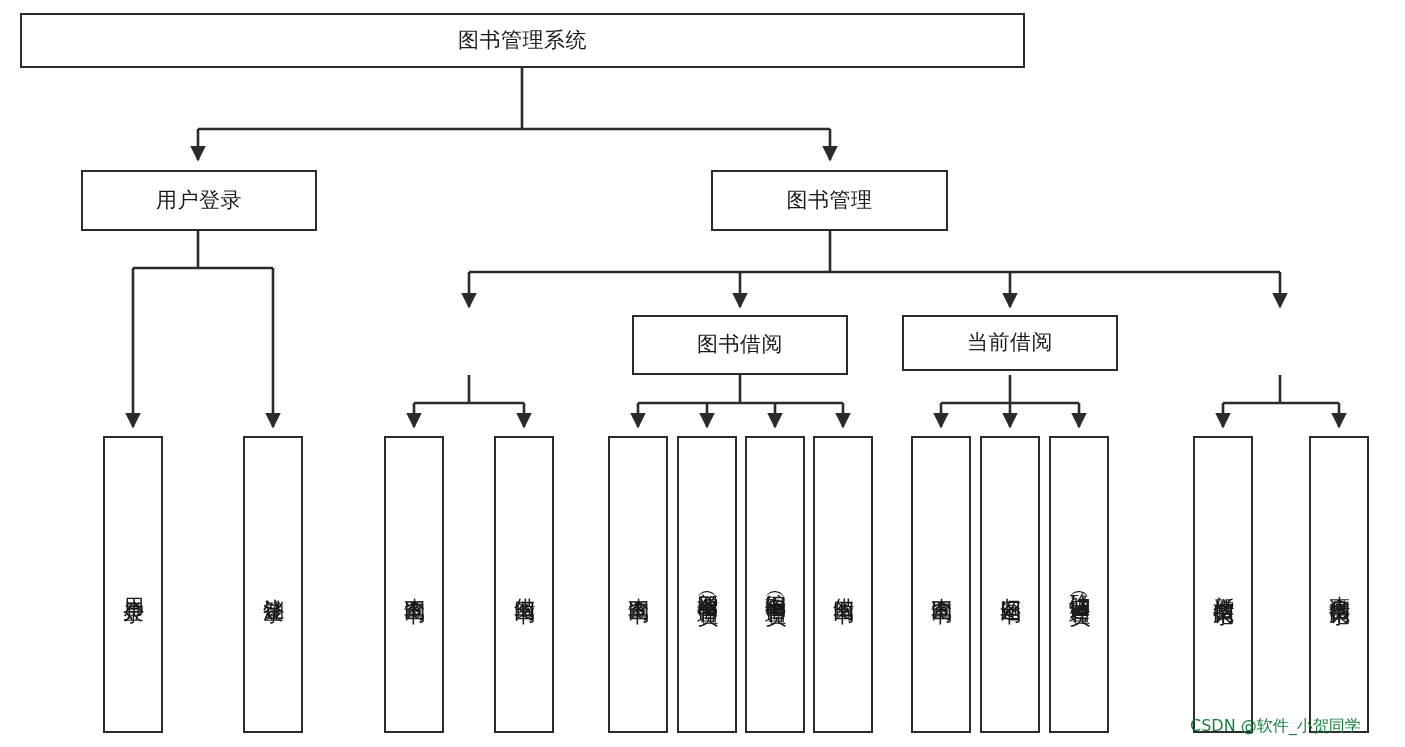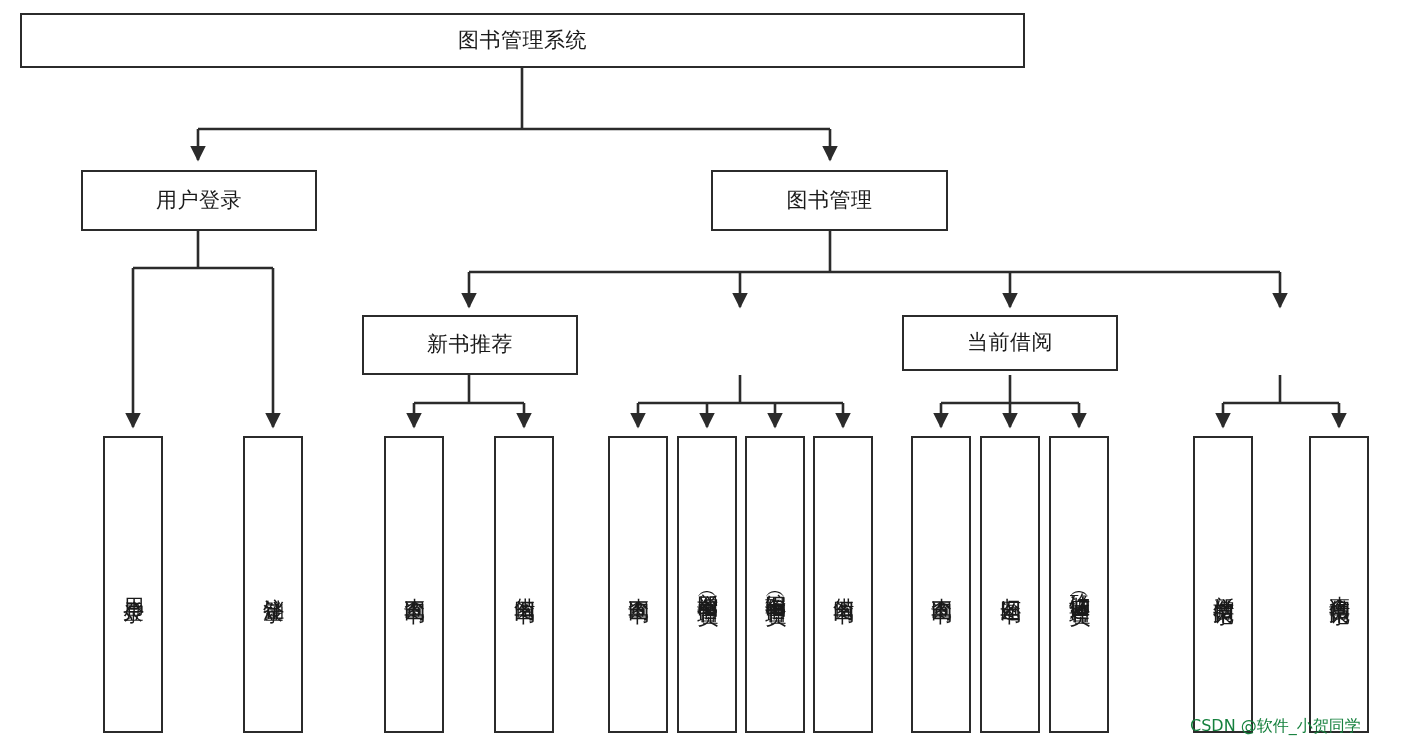--- a/index.html
+++ b/index.html
@@ -129,22 +129,22 @@
     <span class="node-label">图书管理系统</span>
   </div>
 
   <div class="node-box horizontal" style="left:81px; top:170px; width:236px; height:61px;">
     <span class="node-label">用户登录</span>
   </div>
   <div class="node-box horizontal" style="left:711px; top:170px; width:237px; height:61px;align-items:center;">
     <span class="node-label">图书管理</span>
   </div>
 
-  <div class="node-box horizontal" style="left:362px; top:315px; width:216px; height:60px;">
-    <span class="node-label">新书推荐</span>
+  <div class="node-box horizontal" style="left:632px; top:315px; width:216px; height:60px;">
+    <span class="node-label">图书借阅</span>
   </div>
   <div class="node-box horizontal" style="left:902px; top:315px; width:216px; height:56px;">
     <span class="node-label">当前借阅</span>
   </div>
 
   <div class="node-box vertical" style="left:103px; top:436px; width:60px; height:297px;">
     <span class="node-label">用户登录</span>
   </div>
   <div class="node-box vertical" style="left:243px; top:436px; width:60px; height:297px;">
     <span class="node-label">注销登录</span>

